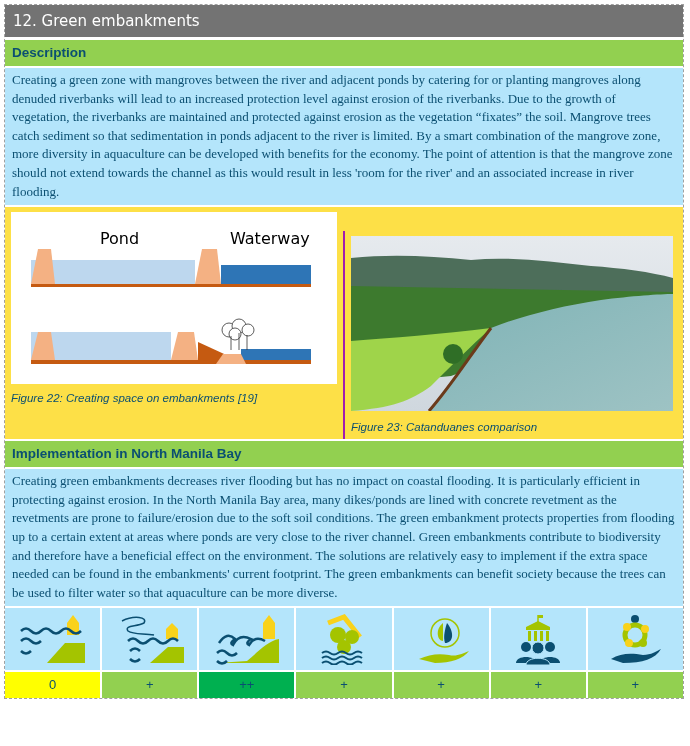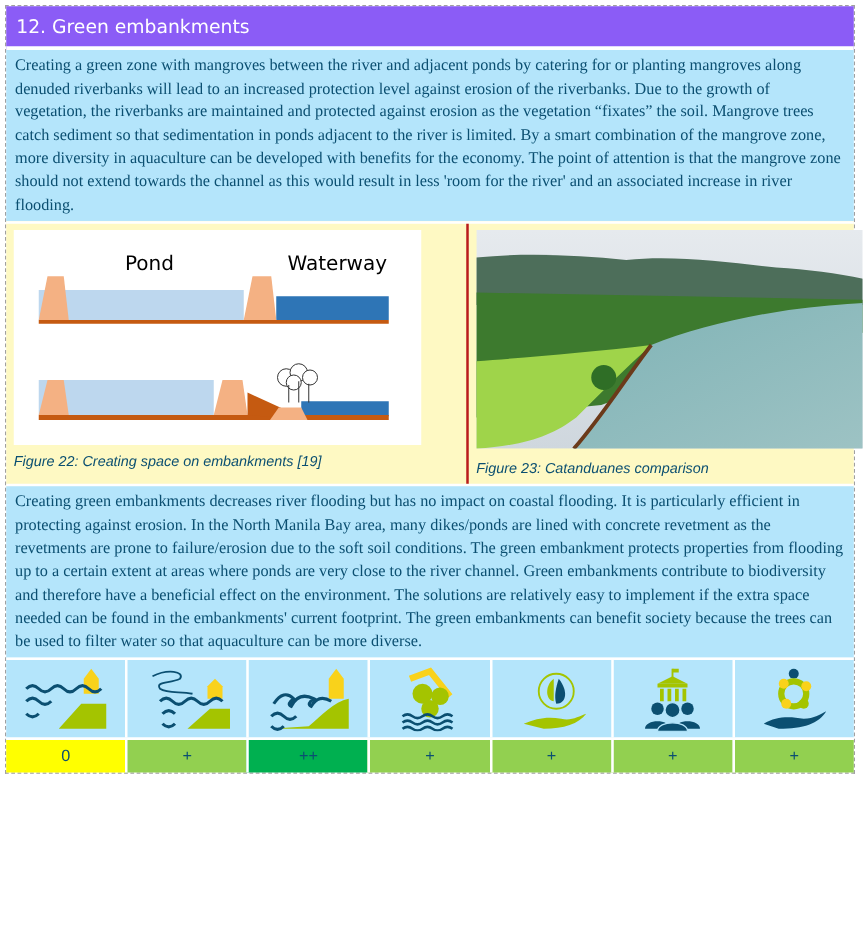--- a/index.html
+++ b/index.html
@@ -1,46 +1,47 @@
 <!DOCTYPE html>
 <html><head>
 <meta charset="utf-8">
 <style>
   html, body { margin: 0; padding: 0; background: #ffffff; }
   body { width: 690px; height: 746px; position: relative; overflow: hidden;
          font-family: "Liberation Sans", sans-serif; }
   .sheet { position: absolute; left: 4px; top: 4px; width: 680px;
            border: 1px dashed #a0a0a0; box-sizing: border-box; }
-  .title-bar { background: #8b5cf6; color: #ffffff; height: 32px; line-height: 32px;
+  .title-bar { background: #737373; color: #ffffff; height: 32px; line-height: 32px;
                padding-left: 8px; font-size: 15px; font-family: "DejaVu Sans", sans-serif;
                border-bottom: 3px solid #ffffff; }
   .section-head { background: #92d050; color: #0b4f71; font-weight: bold; font-size: 13.5px;
                   height: 26px; line-height: 26px; padding-left: 7px; border-bottom: 2px solid #ffffff; }
   .text-block { background: #b4e5fb; color: #0b4f71; font-size: 13px; line-height: 18.6px;
                 padding: 3px 7px 4px 7px; font-family: Liberation Serif, serif; }
-  .figures { display: flex; background: #fef9c3; border-top: 2px solid #ffffff; border-bottom: 2px solid #ffffff; gap: 30px; }
+  .figures { display: flex; background: #fde047; border-top: 2px solid #ffffff; border-bottom: 2px solid #ffffff; }
   .fig { flex: 1; padding: 5px 6px 4px 6px; position: relative; }
-  .fig + .fig { border-left: 2px solid #b91c1c; }
+  .fig + .fig { border-left: 2px solid #a21caf; margin-top: 24px; }
   .fig-frame { width: 326px; height: 172px; background: #ffffff; position: relative; }
   .fig-caption { font-style: italic; color: #0b4f71; font-size: 11.5px; margin-top: 8px; height: 14px; }
   .photo { width: 322px; height: 175px; position: relative; overflow: hidden; }
   .icons-row { display: flex; background: #b4e5fb; border-top: 2px solid #ffffff; }
   .icon-cell { flex: 1; height: 62px; display: flex; align-items: center; justify-content: center; }
   .icon-cell + .icon-cell { border-left: 2px solid #ffffff; }
   .score-row { display: flex; border-top: 2px solid #ffffff; }
   .score-cell { flex: 1; height: 26px; line-height: 26px; text-align: center; color: #0b4f71; font-size: 13px; }
   .score-cell + .score-cell { border-left: 2px solid #ffffff; }
 </style>
 </head>
 <body>
 
 <div class="sheet">
 
   <div class="title-bar">12. Green embankments</div>
 
+  <div class="section-head">Description</div>
   <div class="text-block">Creating a green zone with mangroves between the river and adjacent ponds by catering for or planting mangroves along denuded riverbanks will lead to an increased protection level against erosion of the riverbanks. Due to the growth of vegetation, the riverbanks are maintained and protected against erosion as the vegetation “fixates” the soil. Mangrove trees catch sediment so that sedimentation in ponds adjacent to the river is limited. By a smart combination of the mangrove zone, more diversity in aquaculture can be developed with benefits for the economy. The point of attention is that the mangrove zone should not extend towards the channel as this would result in less 'room for the river' and an associated increase in river flooding.</div>
 
   <div class="figures">
     <div class="fig">
       <div class="fig-frame">
         <svg width="326" height="172" viewBox="0 0 326 172">
 
           <rect x="20" y="48" width="164" height="24" fill="#bdd7ee"></rect>
           <rect x="210" y="53" width="90" height="19" fill="#2e75b6"></rect>
           <rect x="20" y="72" width="280" height="3" fill="#c55a11"></rect>
@@ -89,20 +90,21 @@
           <path d="M0,105 C40,102 90,98 140,92 C120,110 100,130 80,150 C60,165 40,172 0,175 Z" fill="#9fd44a"></path>
           <path d="M140,92 C170,80 210,70 250,64 C280,60 310,58 322,58 L322,175 L78,175 C100,150 120,118 140,92 Z" fill="url(#water)"></path>
           <path d="M140,92 C120,118 100,150 78,175" stroke="#6b3a1a" stroke-width="3" fill="none"></path>
           <circle cx="102" cy="118" r="10" fill="#2f6e26"></circle>
         </svg>
       </div>
       <div class="fig-caption" style="margin-top:10px;">Figure 23: Catanduanes comparison</div>
     </div>
   </div>
 
+  <div class="section-head">Implementation in North Manila Bay</div>
   <div class="text-block">Creating green embankments decreases river flooding but has no impact on coastal flooding. It is particularly efficient in protecting against erosion. In the North Manila Bay area, many dikes/ponds are lined with concrete revetment as the revetments are prone to failure/erosion due to the soft soil conditions. The green embankment protects properties from flooding up to a certain extent at areas where ponds are very close to the river channel. Green embankments contribute to biodiversity and therefore have a beneficial effect on the environment. The solutions are relatively easy to implement if the extra space needed can be found in the embankments' current footprint. The green embankments can benefit society because the trees can be used to filter water so that aquaculture can be more diverse.</div>
 
   <div class="icons-row">
     <div class="icon-cell">
       <svg width="72" height="52" viewBox="0 0 72 52">
         <path d="M50,10 L56,2 L62,10 L62,22 L50,22 Z" fill="#f9d21b"></path>
         <polygon points="4,50 30,50 48,30 68,30 68,50" fill="#a4c400"></polygon>
         <path d="M4,18 q5,-5 10,0 q5,5 10,0 q5,-5 10,0 q5,5 10,0 q5,-5 10,0 q5,5 10,0" stroke="#0b4f71" stroke-width="2.5" fill="none"></path>
         <path d="M4,28 q5,-5 10,0 q5,5 10,0" stroke="#0b4f71" stroke-width="2.5" fill="none"></path>
         <path d="M4,38 q5,5 10,0" stroke="#0b4f71" stroke-width="2.5" fill="none"></path>

